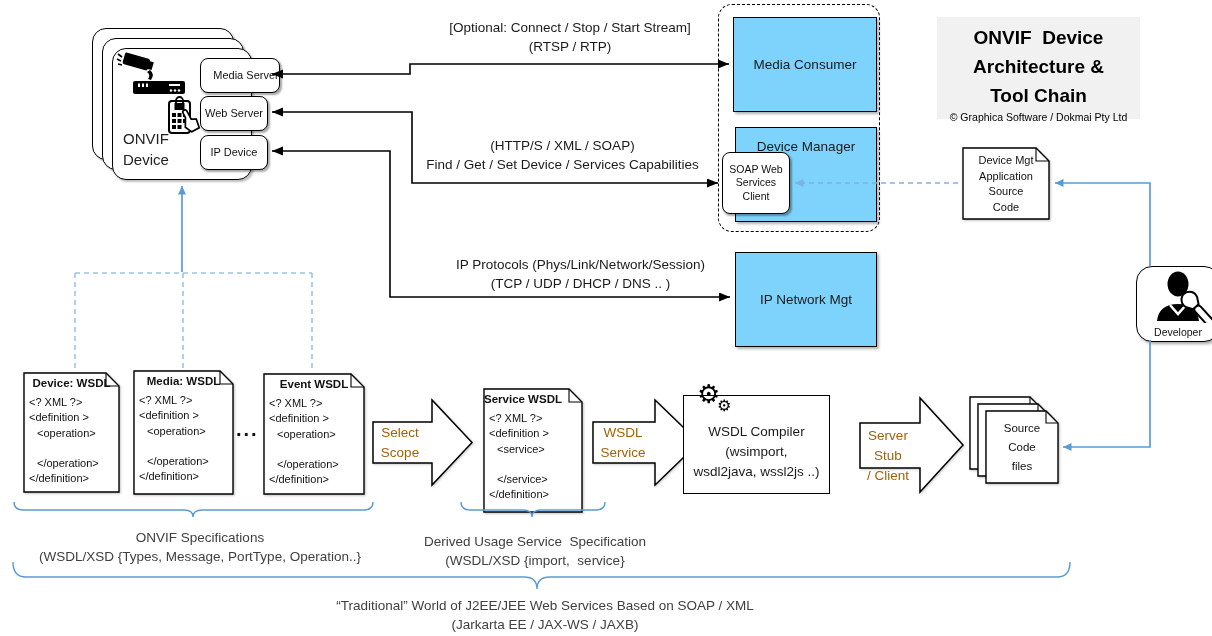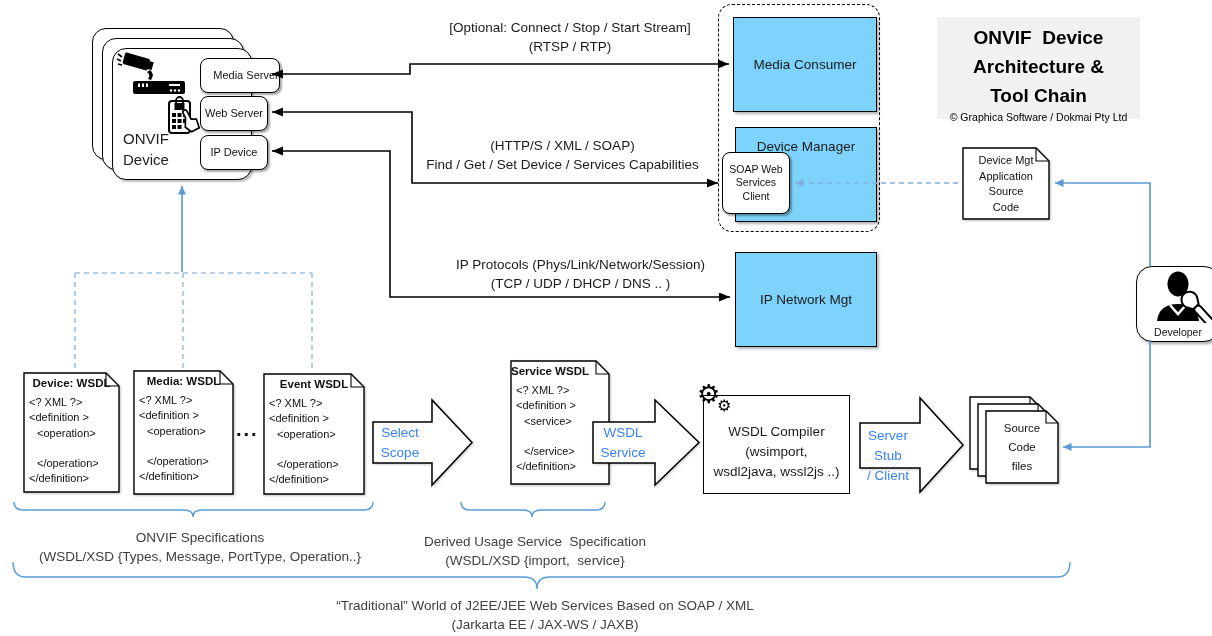--- a/index.html
+++ b/index.html
@@ -20,21 +20,21 @@
   .doc>svg{position:absolute;left:0;top:0;}
   .docbg{fill:#fff;stroke:#000;stroke-width:1.4;}
   .docfold{fill:none;stroke:#000;stroke-width:1.1;}
   .doc-title{position:absolute;top:5px;left:0;width:100%;text-align:center;
              font-weight:bold;font-size:11.5px;}
   .doc-lines{position:absolute;top:23px;left:6px;right:2px;font-size:11px;line-height:15.3px;}
   .dl{white-space:pre;min-height:15.3px;}
   .ind{padding-left:8px;}
   .blockarrow{position:absolute;overflow:visible;filter:drop-shadow(1.5px 1.5px 1px rgba(0,0,0,.2));}
   .ba-poly{fill:#fff;stroke:#000;stroke-width:1.5;}
-  .ba-label{position:absolute;text-align:center;font-size:13.5px;line-height:20px;color:#3b82f6;}
+  .ba-label{position:absolute;text-align:center;font-size:13.5px;line-height:20px;color:#a16207;}
   .caption{position:absolute;text-align:center;font-size:13.5px;line-height:19px;color:#404040;}
   .title-block{position:absolute;left:937px;top:17px;width:203px;height:102px;background:#f1f1f1;
                text-align:center;}
   .title-line{font-size:19px;font-weight:bold;line-height:29px;color:#000;}
   .title-copy{font-size:10.5px;color:#000;margin-top:1px;}
   .onvif-label{position:absolute;left:123px;top:128px;font-size:15px;line-height:21px;color:#222;}
   #overlay{position:absolute;left:0;top:0;pointer-events:none;}
   .iconsvg{position:absolute;}
   .gear1{position:absolute;left:697px;top:381px;font-size:26px;line-height:26px;
          font-family:"DejaVu Sans",sans-serif;color:#000;}
@@ -235,21 +235,21 @@
   </div>
 
   <svg class="blockarrow" style="left:366px;top:396px;" width="112" height="94">
     <polygon class="ba-poly" points="7,26 66,26 66,4 106,46.5 66,89 66,67 7,67"></polygon>
   </svg>
   <div class="ba-label" style="left:370px;top:423px;width:60px;">
     <div>Select</div>
     <div>Scope</div>
   </div>
 
-  <div class="doc" style="left:483px;top:360px;width:80px;height:125px;margin-left:27px;">
+  <div class="doc" style="left:483px;top:388px;width:80px;height:125px;">
     <svg width="100" height="125">
         <path class="docbg" d="M1 1 H86 L99 14 V124 H1 Z"></path>
         <path class="docfold" d="M86 1 V14 H99"></path>
       </svg>
     <div class="doc-title">Service WSDL</div>
     <div class="doc-lines">
       <div class="dl">&lt;? XML ?&gt;</div>
       <div class="dl">&lt;definition &gt;</div>
       <div class="dl ind">&lt;service&gt;</div>
       <div class="dl"></div>
@@ -259,21 +259,21 @@
   </div>
 
   <svg class="blockarrow" style="left:588px;top:396px;" width="116" height="94">
     <polygon class="ba-poly" points="5,26 67,26 67,4 111,46.5 67,89 67,67 5,67"></polygon>
   </svg>
   <div class="ba-label" style="left:592px;top:423px;width:62px;">
     <div>WSDL</div>
     <div>Service</div>
   </div>
 
-  <div class="abs" style="left:703px;top:395px;width:145px;height:97px;background:#fff;border:1.4px solid #000;">
+  <div class="abs" style="left:683px;top:395px;width:145px;height:97px;background:#fff;border:1.4px solid #000;">
     <div class="flowlabel" style="position:absolute;top:26px;left:0;width:100%;line-height:20px;">
       <div>WSDL Compiler</div>
       <div>(wsimport,</div>
       <div class="pre">wsdl2java, wssl2js ..)</div>
     </div>
   </div>
   <div class="gear1">⚙</div>
   <div class="gear2">⚙</div>
 
   <svg class="blockarrow" style="left:856px;top:394px;" width="112" height="102">

